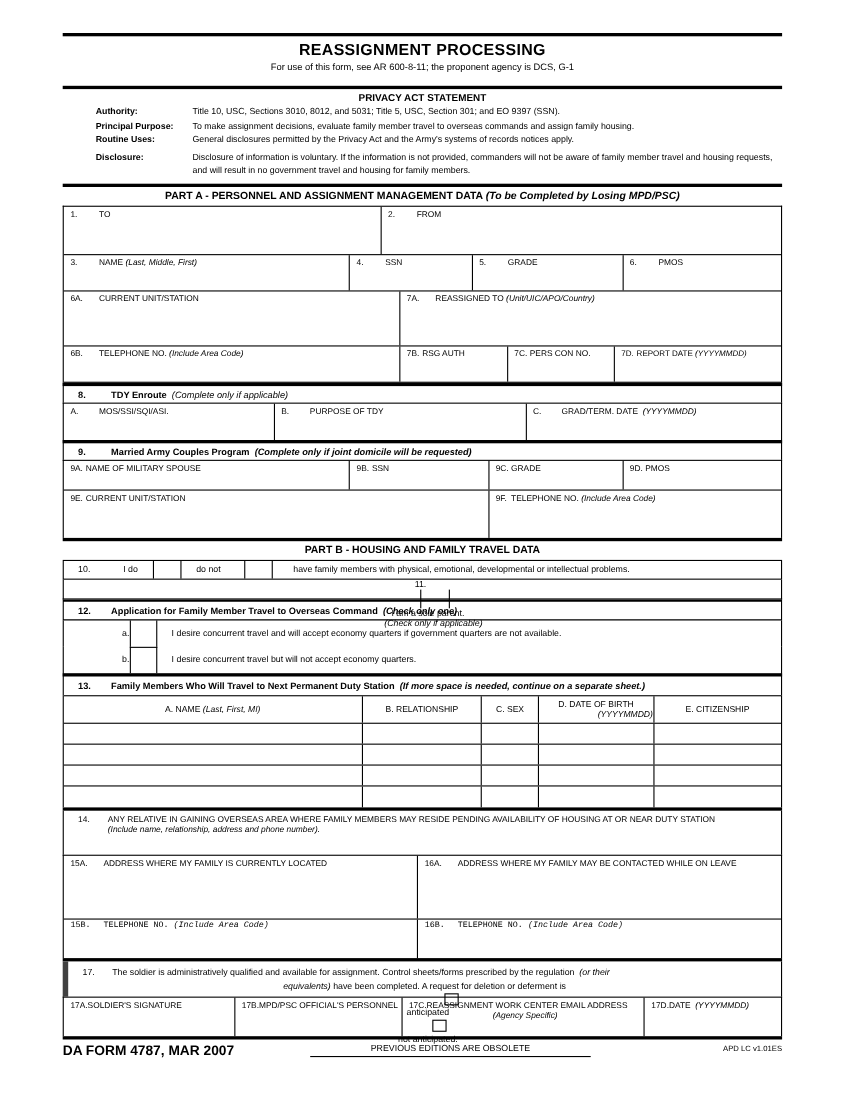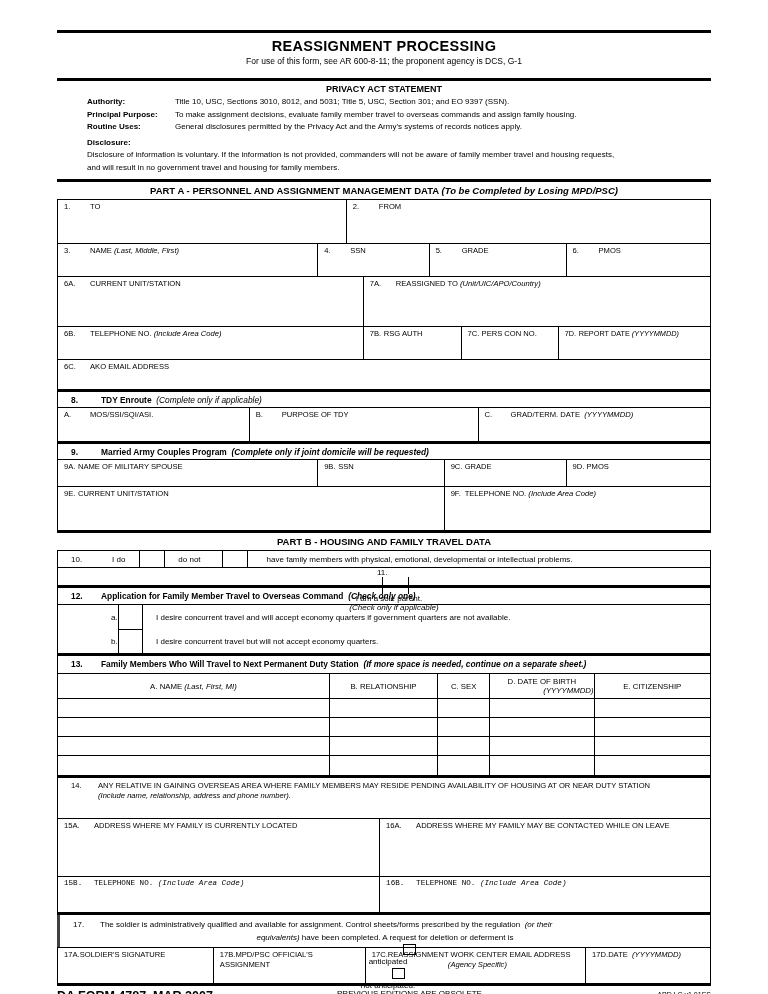--- a/index.html
+++ b/index.html
@@ -61,21 +61,21 @@
       <span class="pa-text">Title 10, USC, Sections 3010, 8012, and 5031; Title 5, USC, Section 301; and EO 9397 (SSN).</span>
     </div>
     <div class="pa-row">
       <span class="pa-label">Principal Purpose:</span>
       <span class="pa-text">To make assignment decisions, evaluate family member travel to overseas commands and assign family housing.</span>
     </div>
     <div class="pa-row">
       <span class="pa-label">Routine Uses:</span>
       <span class="pa-text">General disclosures permitted by the Privacy Act and the Army's systems of records notices apply.</span>
     </div>
-    <div class="pa-row gap" style="padding-bottom:5px;flex-direction:column;">
+    <div class="pa-row gap" style="padding-bottom:5px;">
       <span class="pa-label">Disclosure:</span>
       <span class="pa-text">Disclosure of information is voluntary.  If the information is not provided, commanders will not be aware of family member travel and housing requests, and will result in no government travel and housing for family members.</span>
     </div>
 
     <div class="hr3"></div>
     <div class="part-hdr"><span>PART A - PERSONNEL AND ASSIGNMENT MANAGEMENT DATA</span> <span class="bold-it">(To be Completed by Losing MPD/PSC)</span></div>
 
     <div class="grid">
       <div class="row" style="height:44px;">
         <div class="cell" style="width:44.3%;"><span class="num">1.</span><span>TO</span></div>
@@ -89,23 +89,20 @@
       </div>
       <div class="row" style="height:50px;">
         <div class="cell" style="width:46.9%;"><span class="num">6A.</span><span>CURRENT UNIT/STATION</span></div>
         <div class="cell" style="width:53.1%;"><span class="num">7A.</span><span>REASSIGNED TO</span> <span class="hint">(Unit/UIC/APO/Country)</span></div>
       </div>
       <div class="row" style="height:33px;">
         <div class="cell" style="width:46.9%;"><span class="num">6B.</span><span>TELEPHONE NO.</span> <span class="hint">(Include Area Code)</span></div>
         <div class="cell" style="width:15.0%;"><span class="num sm">7B.</span><span>RSG AUTH</span></div>
         <div class="cell" style="width:14.9%;"><span class="num sm">7C.</span><span>PERS CON NO.</span></div>
         <div class="cell" style="width:23.2%;font-size:7.3px;"><span class="num sm">7D.</span><span>REPORT DATE</span> <span class="hint">(YYYYMMDD)</span></div>
-      </div>
-      <div class="row" style="height:29px;border-bottom:none;">
-        <div class="cell" style="width:100%;"><span class="num">6C.</span><span>AKO EMAIL ADDRESS</span></div>
       </div>
     </div>
 
     <div class="sec-hdr hr3"><span class="num">8.</span><span>TDY Enroute</span>&nbsp;&nbsp;<span class="hint" style="font-weight:normal;">(Complete only if applicable)</span></div>
     <div class="grid">
       <div class="row" style="height:33px;border-bottom:none;">
         <div class="cell" style="width:29.4%;"><span class="num">A.</span><span>MOS/SSI/SQI/ASI.</span></div>
         <div class="cell" style="width:35.1%;"><span class="num">B.</span><span>PURPOSE OF TDY</span></div>
         <div class="cell" style="width:35.5%;"><span class="num">C.</span><span>GRAD/TERM. DATE</span>&nbsp;&nbsp;<span class="hint">(YYYYMMDD)</span></div>
       </div>
@@ -219,39 +216,39 @@
         <div class="cell" style="width:49.4%;"><span class="num" style="min-width:30px;">15A.</span><span>ADDRESS WHERE MY FAMILY IS CURRENTLY LOCATED</span></div>
         <div class="cell" style="width:50.6%;"><span class="num" style="min-width:30px;">16A.</span><span>ADDRESS WHERE MY FAMILY MAY BE CONTACTED WHILE ON LEAVE</span></div>
       </div>
       <div class="row" style="height:35px;border-bottom:none;font-family:Liberation Mono, monospace;">
         <div class="cell" style="width:49.4%;"><span class="num" style="min-width:30px;">15B.</span><span>TELEPHONE NO.</span> <span class="hint">(Include Area Code)</span></div>
         <div class="cell" style="width:50.6%;"><span class="num" style="min-width:30px;">16B.</span><span>TELEPHONE NO.</span> <span class="hint">(Include Area Code)</span></div>
       </div>
     </div>
 
     <div class="hr3"></div>
-    <div style="border-left:3px solid #404040;border-right:1px solid #000;box-sizing:border-box;font-size:8px;line-height:13px;padding-top:3px;height:32px;">
+    <div style="border-left:5px solid #404040;border-right:1px solid #000;box-sizing:border-box;font-size:8px;line-height:13px;padding-top:3px;height:32px;">
       <div style="display:flex;">
         <span style="padding-left:13px;width:40px;flex:none;box-sizing:border-box;">17.</span>
         <span><span>The soldier is administratively qualified and available for assignment.  Control sheets/forms prescribed by the regulation</span>&nbsp; <i class="bi">(or their</i></span>
       </div>
       <div style="display:flex;align-items:center;flex-direction:column;">
         <span style="width:40px;flex:none;"></span>
         <span><i class="bi">equivalents)</i> <span>have been completed.  A request for deletion or deferment is</span></span>
         <span class="sq" style="margin-left:48px;"></span>
         <span style="margin-left:6px;">anticipated</span>
         <span class="sq" style="margin-left:27px;"></span>
         <span style="margin-left:6px;">not anticipated.</span>
       </div>
     </div>
 
     <div class="grid">
       <div class="row" style="height:35px;border-bottom:none;">
         <div class="cell lbl2" style="width:23.9%;white-space:normal;"><span class="num sm">17A.</span><span>SOLDIER'S SIGNATURE</span></div>
-        <div class="cell lbl2" style="width:23.3%;white-space:normal;"><span class="num sm">17B.</span><span>MPD/PSC OFFICIAL'S ASSIGNMENT</span></div>
+        <div class="cell lbl2" style="width:23.3%;white-space:normal;"><span class="num sm">17B.</span><span>MPD/PSC OFFICIAL'S PERSONNEL</span></div>
         <div class="cell lbl2" style="width:33.8%;white-space:normal;text-align:left;"><span class="num sm">17C.</span><span>REASSIGNMENT WORK CENTER EMAIL ADDRESS</span><div class="hint" style="text-align:center;">(Agency Specific)</div></div>
         <div class="cell" style="width:19.0%;"><span class="num sm">17D.</span><span>DATE</span>&nbsp; <span class="hint">(YYYYMMDD)</span></div>
       </div>
     </div>
 
     <div class="hr3"></div>
     <div class="footer">
       <span class="f-left">DA FORM 4787, MAR 2007</span>
       <span class="f-center">PREVIOUS EDITIONS ARE OBSOLETE</span>
       <span class="f-right">APD LC v1.01ES</span>

